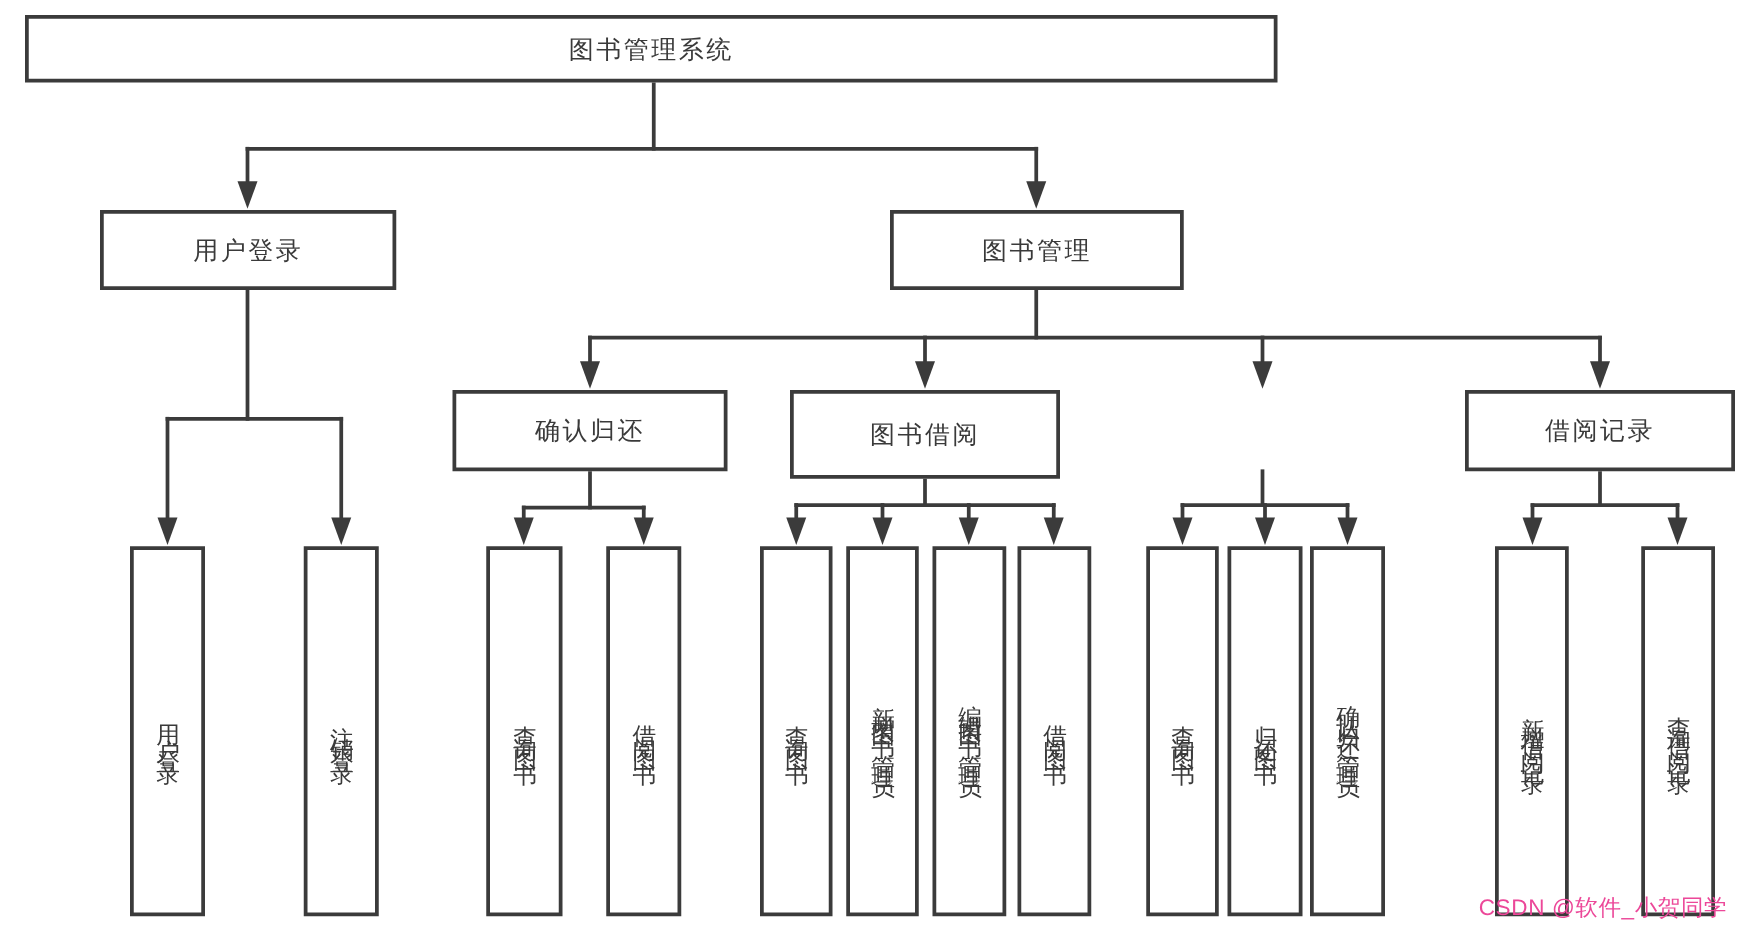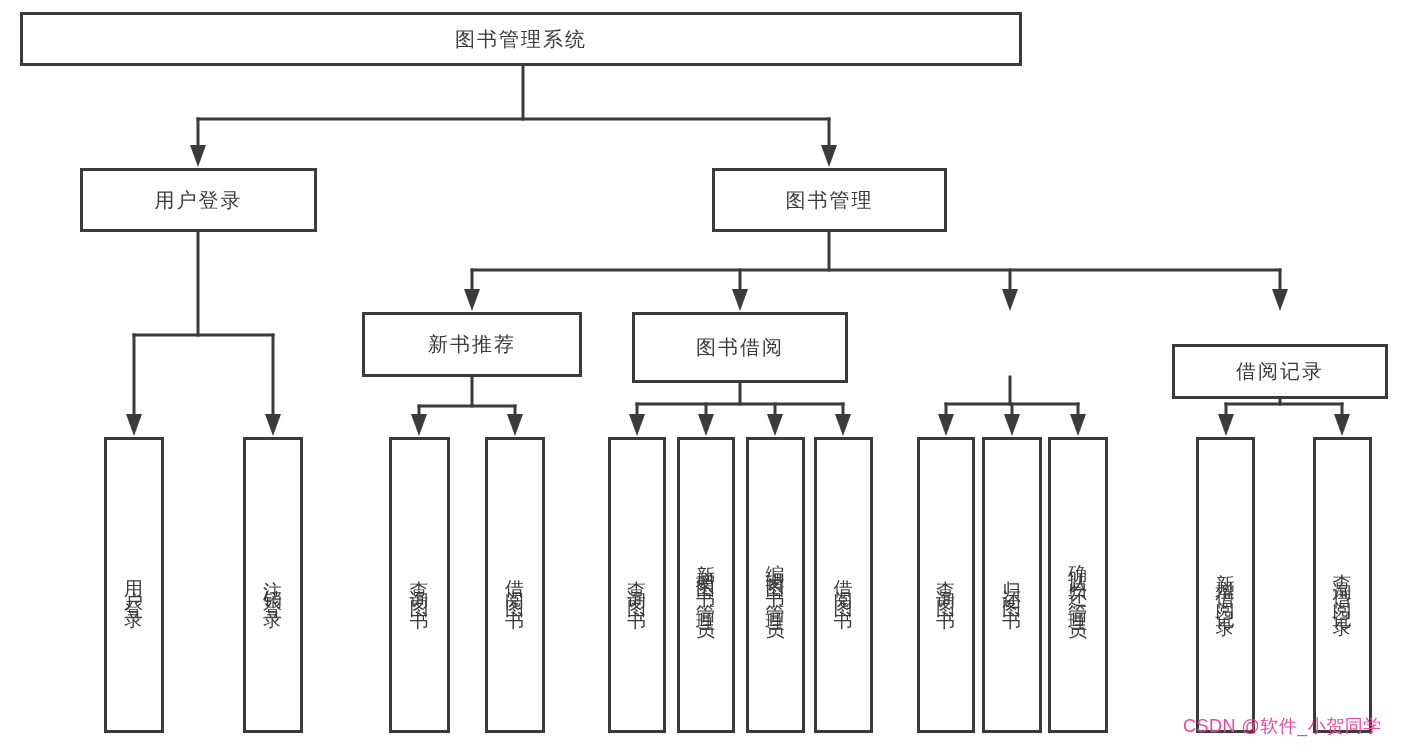--- a/index.html
+++ b/index.html
@@ -20,21 +20,21 @@
     writing-mode:vertical-rl;text-orientation:mixed;
     line-height:1;
   }
   
   .n-root{left:20px;top:12px;width:1002px;height:54px;}
   .n-login{left:80px;top:168px;width:237px;height:64px;}
   .n-bookmgmt{left:712px;top:168px;width:235px;height:64px;}
   .n-newbook{left:362px;top:312px;width:220px;height:65px;}
   .n-bookborrow{left:632px;top:312px;width:216px;height:71px;}
   .n-currborrow{left:902px;top:312px;width:216px;height:65px;}
-  .n-records{left:1172px;top:312px;width:216px;height:55px;margin-top:32px;}
+  .n-records{left:1172px;top:312px;width:216px;height:65px;}
   .lf{top:437px;height:296px;}
   .l-userlogin{left:104px;width:60px;}
   .l-logout{left:243px;width:60px;}
   .l-query1{left:389px;width:61px;}
   .l-borrow1{left:485px;width:60px;}
   .l-query2{left:608px;width:58px;}
   .l-addbook{left:677px;width:58px;letter-spacing:8px;}
   .l-editbook{left:746px;width:59px;letter-spacing:8px;}
   .l-borrow2{left:814px;width:59px;}
   .l-query3{left:917px;width:58px;}
@@ -128,21 +128,21 @@
       <line x1="1342" y1="404" x2="1342" y2="416"></line>
       <polygon points="1334,414 1350,414 1342,436"></polygon>
     </g>
   </svg>
 
   <div class="node hnode n-root">图书管理系统</div>
 
   <div class="node hnode n-login">用户登录</div>
   <div class="node hnode n-bookmgmt">图书管理</div>
 
-  <div class="node hnode n-newbook">新书推荐</div>
+  <div class="node hnode n-newbook">确认归还</div>
   <div class="node hnode n-bookborrow">图书借阅</div>
   <div class="node hnode n-records">借阅记录</div>
 
   <div class="node leaf lf l-userlogin">用户登录</div>
   <div class="node leaf lf l-logout">注销登录</div>
 
   <div class="node leaf lf l-query1">查询图书</div>
   <div class="node leaf lf l-borrow1">借阅图书</div>
 
   <div class="node leaf lf l-query2">查询图书</div>

